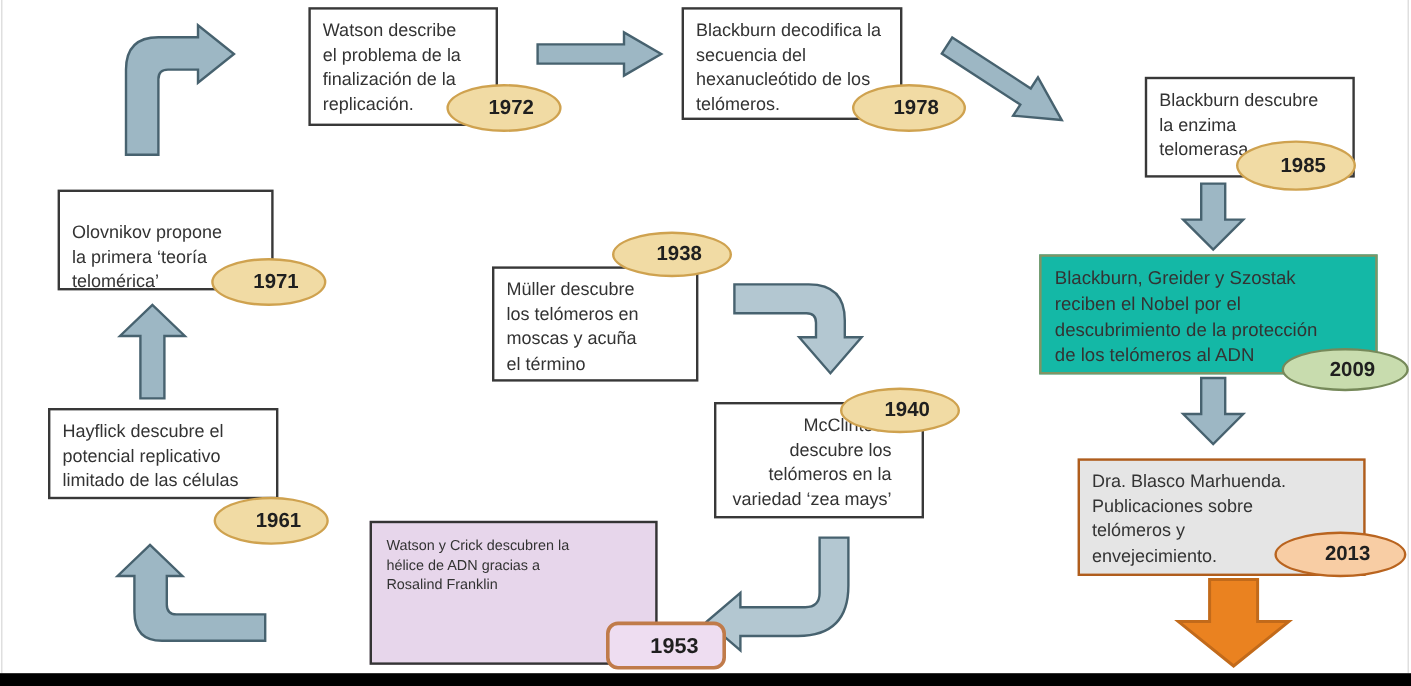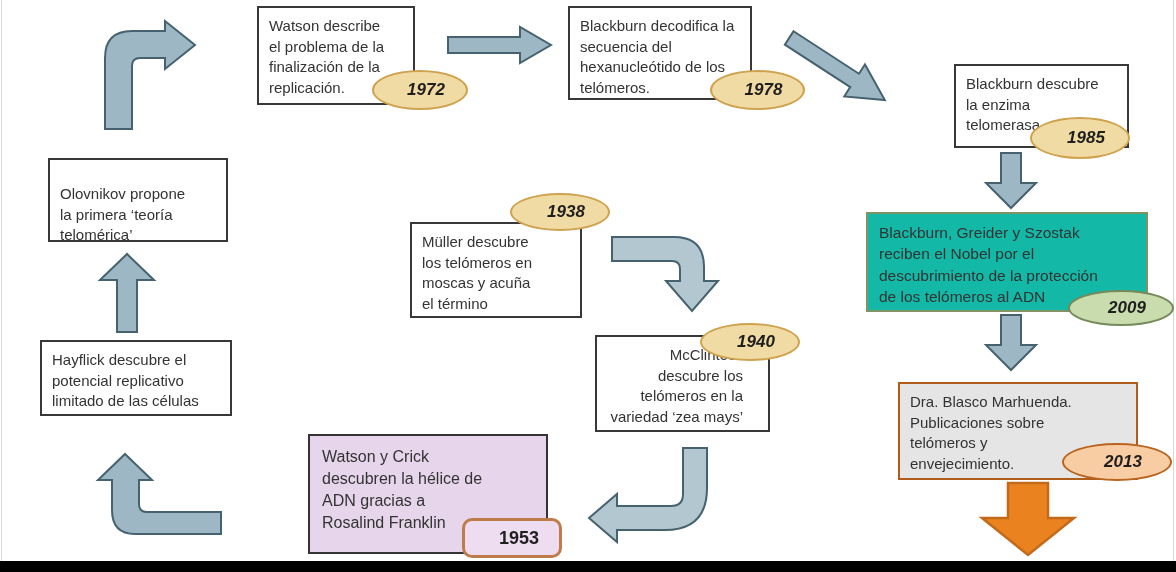--- a/index.html
+++ b/index.html
@@ -8,32 +8,32 @@
     font-family:"Liberation Sans",sans-serif;color:#2e2e2e;
   }
   svg{overflow:visible;display:block;}
   .abs{position:absolute;}
   .event-box{
     position:absolute;background:#ffffff;border:2px solid #383838;
     font-size:15px;line-height:1.38;color:#333333;box-sizing:border-box;
   }
   .event-box.green{background:#14b8a6;border-color:#7f9464;}
   .event-box.orange{background:#e5e5e5;border-color:#b05d1c;}
-  .event-box.pink{background:#e7d6eb;border-color:#343434;font-size:16px;}
+  .event-box.pink{background:#e7d6eb;border-color:#343434;font-size:12px;}
   .oval{
     position:absolute;border-radius:50%;background:#f1dba4;border:2px solid #cfa24f;
     display:flex;align-items:center;justify-content:center;
-    font-size:17px;font-weight:600;color:#1f1f1f;box-sizing:border-box;padding-left:12px;font-style:italic;
+    font-size:17px;font-weight:600;color:#1f1f1f;box-sizing:border-box;padding-left:12px;
   }
   .oval.green{background:#c8dcae;border-color:#76895a;}
   .oval.orange{background:#f8cda4;border-color:#b9641f;}
   .badge{
     position:absolute;border-radius:10px;background:#eeddf1;border:3px solid #c07b4a;
     display:flex;align-items:center;justify-content:center;
-    font-size:18px;font-weight:600;color:#1f1f1f;box-sizing:border-box;padding-left:14px;
+    font-size:18px;font-weight:600;color:#1f1f1f;box-sizing:border-box;padding-left:14px;margin-left:43px;
   }
   .arrow-blue{fill:#9db7c4;stroke:#47626f;stroke-width:2;}
   .arrow-blue-light{fill:#b3c7d1;stroke:#47626f;stroke-width:2;}
   .arrow-orange{fill:#ea8220;stroke:#c26a1a;stroke-width:2.5;}
   .edge-line{position:absolute;top:0;width:1px;height:561px;background:#d8d8d8;}
   .bottom-bar{position:absolute;left:0;top:561px;width:1176px;height:11px;background:#000000;}
 </style>
 </head>
 <body>
 
@@ -126,21 +126,23 @@
   <div class="oval" style="left:372px;top:70px;width:96px;height:40px;">1972</div>
 
   <div class="oval" style="left:710px;top:70px;width:95px;height:40px;">1978</div>
 
   <div class="oval" style="left:1030px;top:117px;width:100px;height:42px;">1985</div>
 
   <div class="oval green" style="left:1068px;top:290px;width:106px;height:36px;">2009</div>
 
   <div class="oval orange" style="left:1062px;top:443px;width:110px;height:38px;">2013</div>
 
+  <div class="oval" style="left:176px;top:215px;width:96px;height:40px;">1971</div>
 
+  <div class="oval" style="left:178px;top:414px;width:96px;height:40px;">1961</div>
 
   <div class="oval" style="left:510px;top:193px;width:100px;height:38px;">1938</div>
 
   <div class="oval" style="left:700px;top:323px;width:100px;height:38px;">1940</div>
 
   <div class="badge" style="left:462px;top:518px;width:100px;height:40px;">1953</div>
 
 </div>
 
 </body></html>

